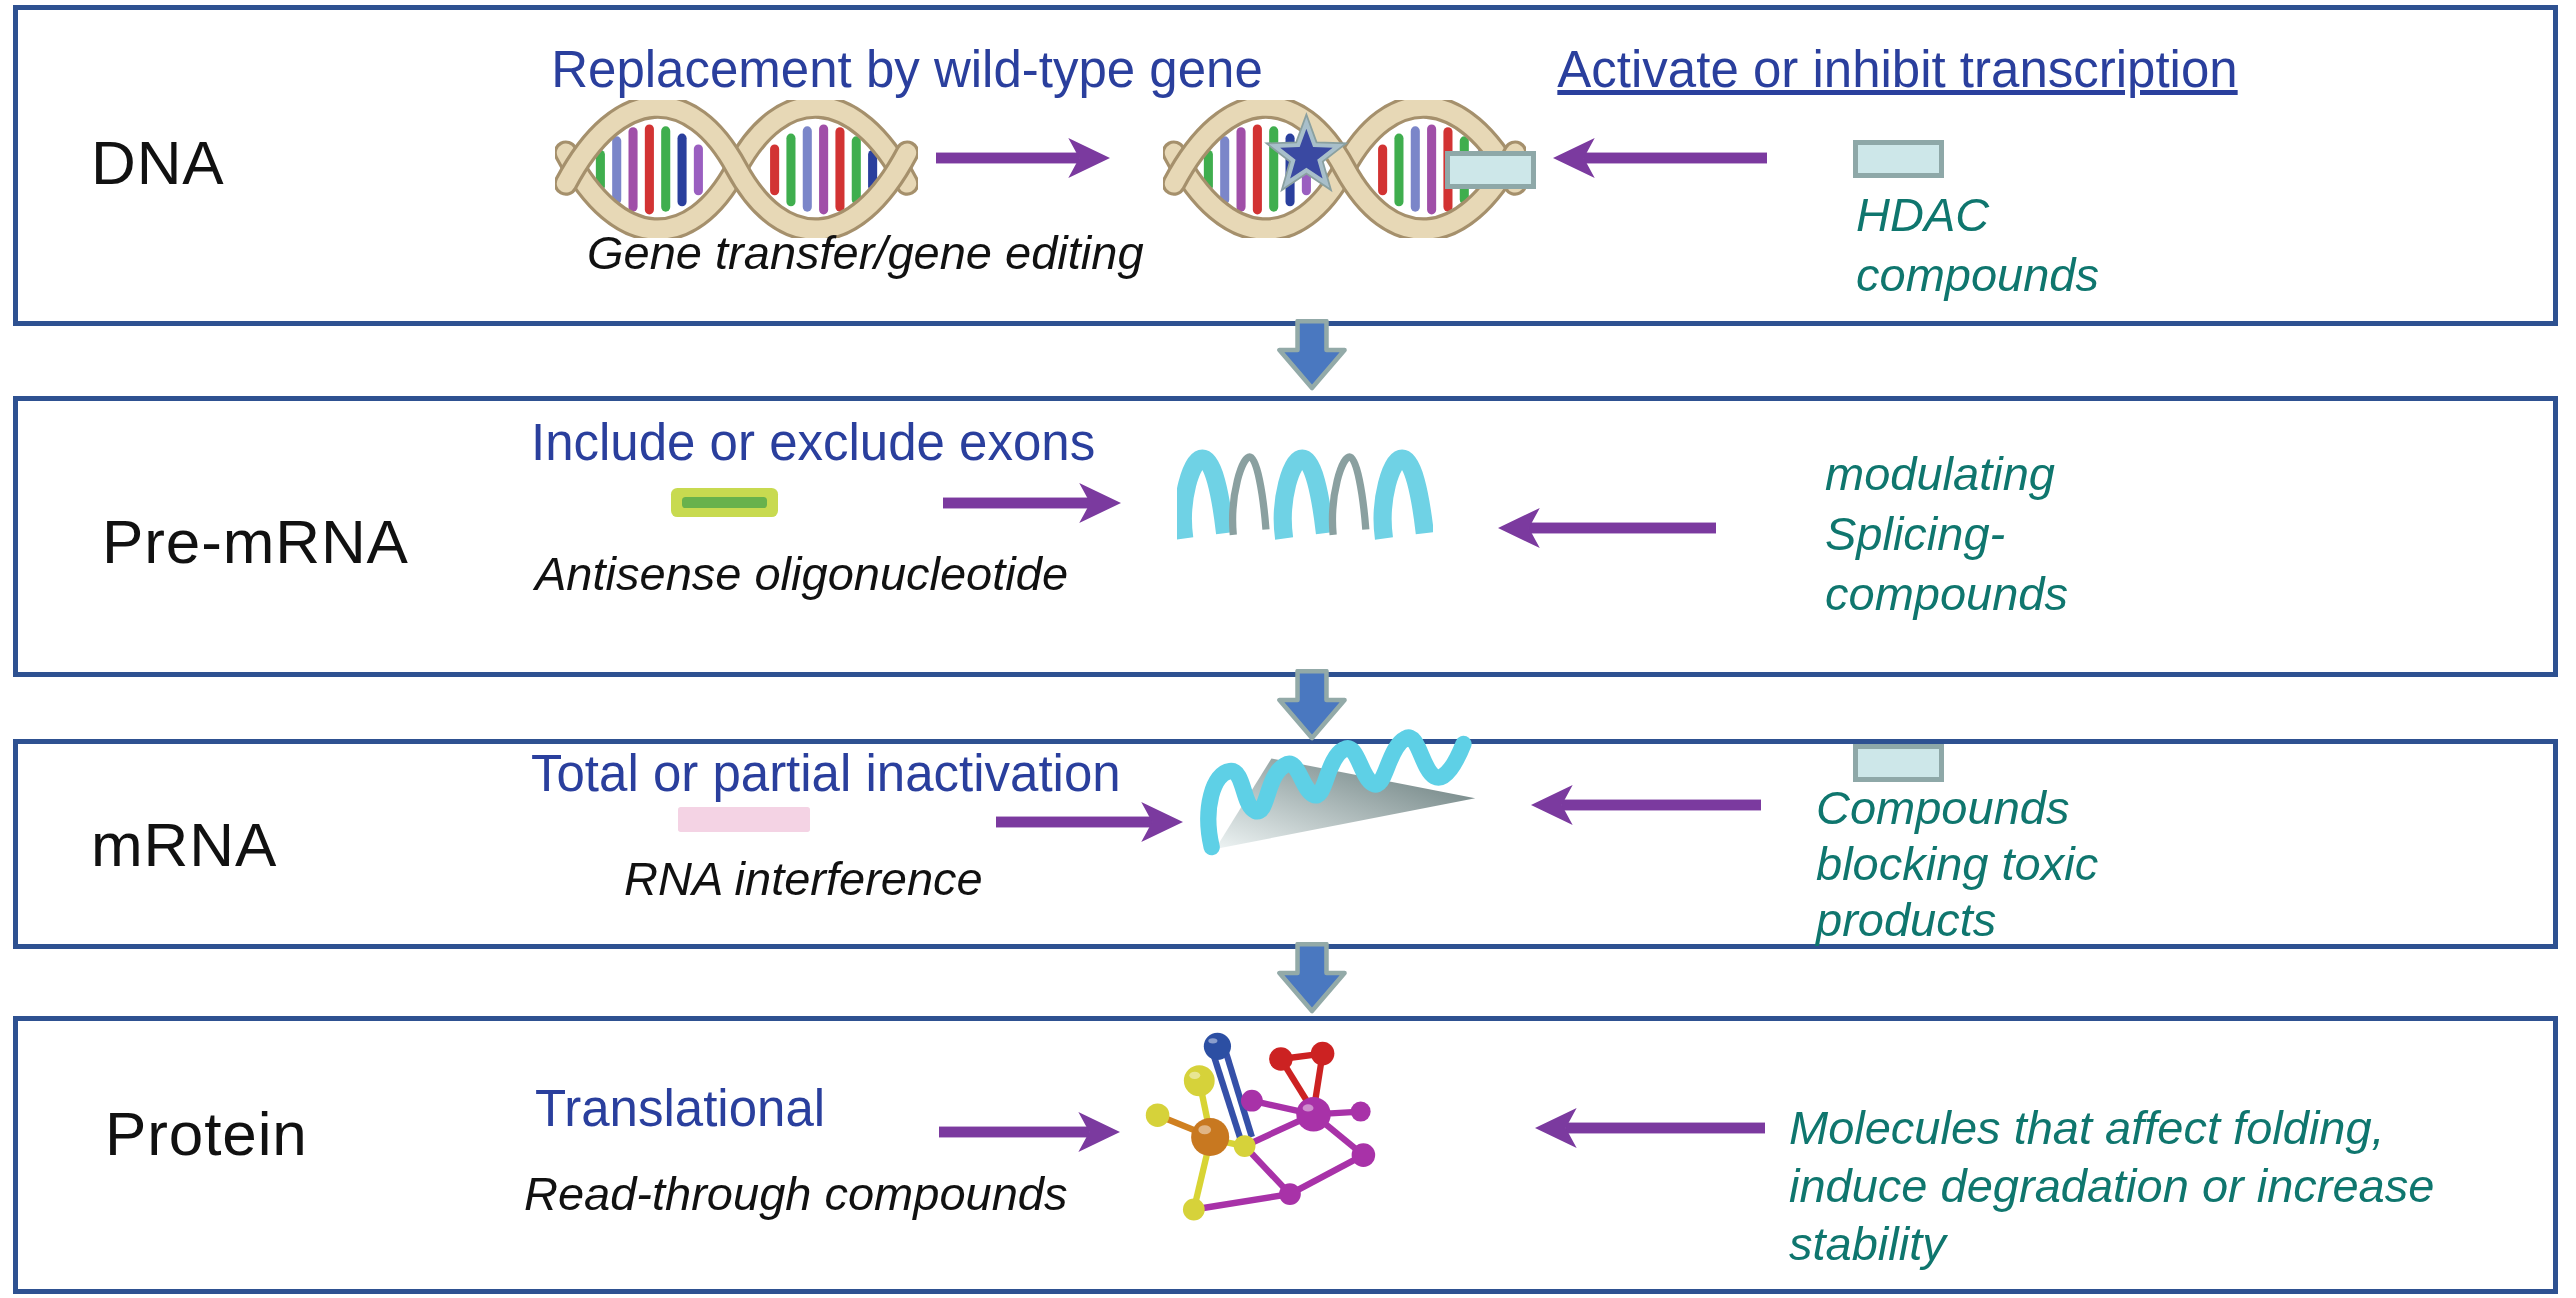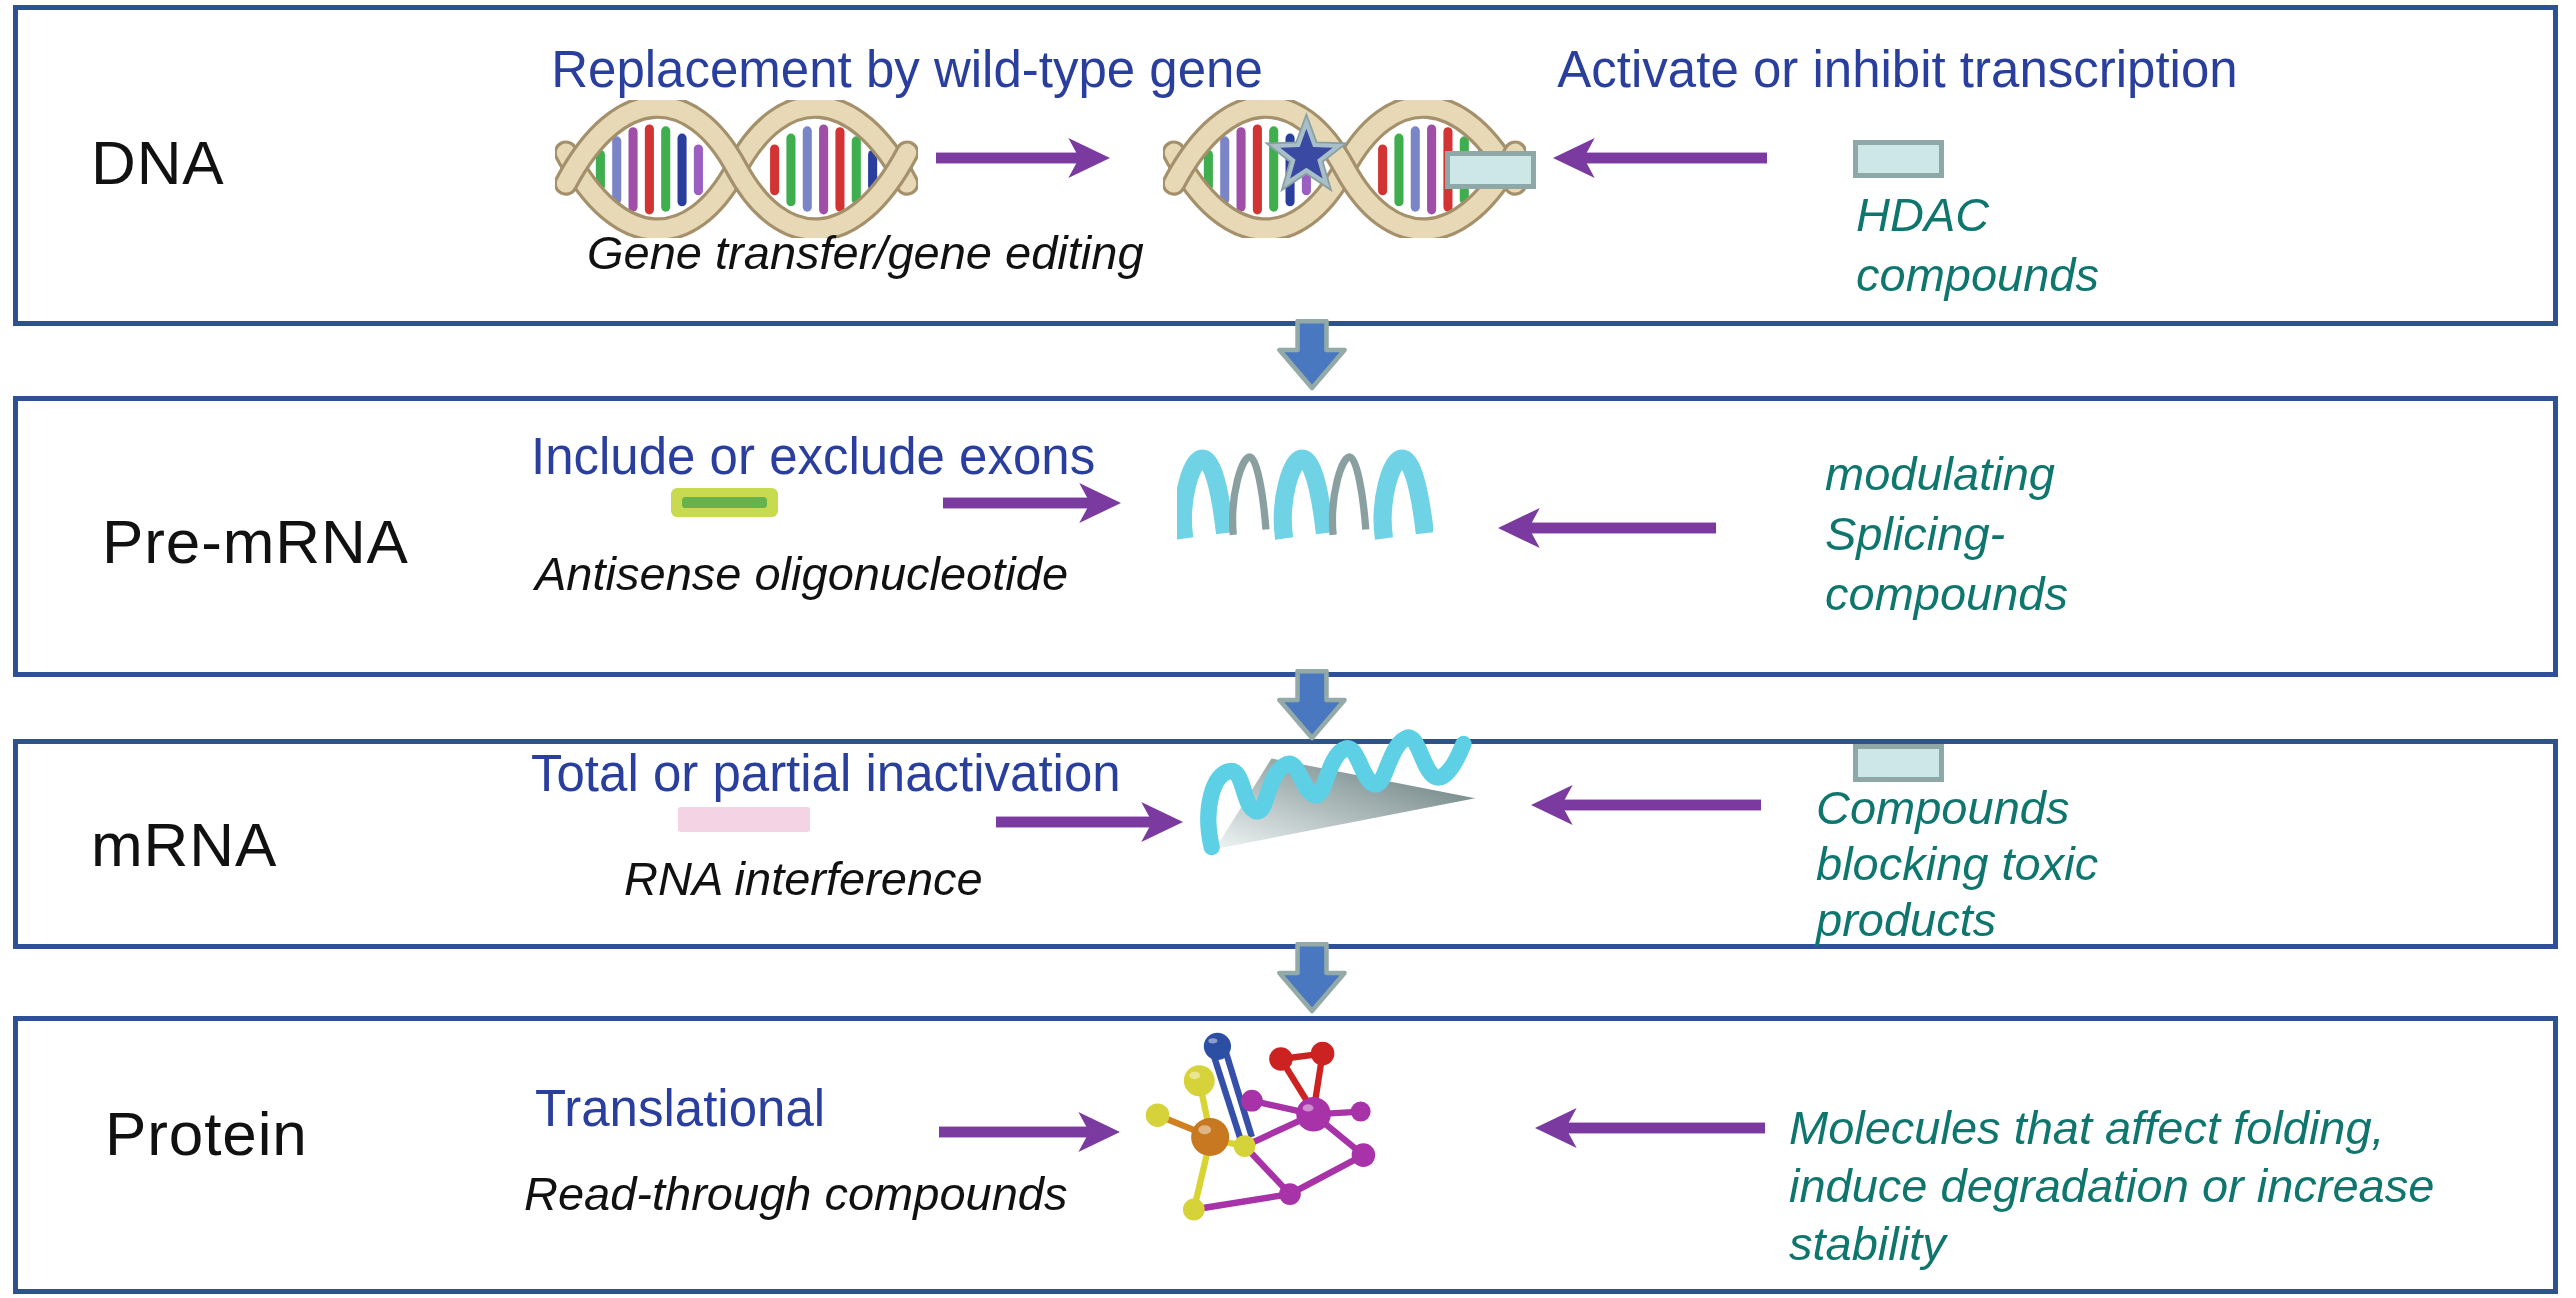--- a/index.html
+++ b/index.html
@@ -35,21 +35,21 @@
   </svg>
   <svg class="abs" style="left:1274px;top:669px;" width="76" height="73" viewBox="0 0 84 80">
     <polygon points="26,2 58,2 58,34 78,34 42,76 6,34 26,34" fill="#4a78c0" stroke="#93aaa8" stroke-width="5" stroke-linejoin="round"></polygon>
   </svg>
   <svg class="abs" style="left:1274px;top:942px;" width="76" height="73" viewBox="0 0 84 80">
     <polygon points="26,2 58,2 58,34 78,34 42,76 6,34 26,34" fill="#4a78c0" stroke="#93aaa8" stroke-width="5" stroke-linejoin="round"></polygon>
   </svg>
 
   <div class="abs rowlabel" style="left:91px;top:127px;">DNA</div>
   <div class="abs heading" style="left:508px;top:40px;width:798px;text-align:center;">Replacement by wild-type gene</div>
-  <div class="abs heading" style="left:1553px;top:40px;width:689px;text-align:center;">Activate or inhibit transcription</div>
+  <div class="abs heading" style="left:1553px;top:40px;width:689px;text-align:center;text-decoration:underline;">Activate or inhibit transcription</div>
 
   <svg class="abs" style="left:555px;top:100px;" width="363" height="138" viewBox="0 0 400 152">
     <g stroke-linecap="round">
       <line x1="50" y1="60" x2="50" y2="95" stroke="#3fae4e" stroke-width="10"></line>
       <line x1="68" y1="45" x2="68" y2="110" stroke="#7b86c9" stroke-width="10"></line>
       <line x1="86" y1="35" x2="86" y2="118" stroke="#a04fa8" stroke-width="10"></line>
       <line x1="104" y1="32" x2="104" y2="121" stroke="#d23333" stroke-width="10"></line>
       <line x1="122" y1="34" x2="122" y2="118" stroke="#3fae4e" stroke-width="10"></line>
       <line x1="140" y1="42" x2="140" y2="112" stroke="#2a3f9d" stroke-width="10"></line>
       <line x1="158" y1="54" x2="158" y2="100" stroke="#9a5fc0" stroke-width="10"></line>
@@ -106,21 +106,21 @@
   </svg>
 
   <div class="tag" style="left:1853px;top:140px;"></div>
   <div class="abs caption" style="left:587px;top:225px;">Gene transfer/gene editing</div>
   <div class="abs" style="left:1856px;top:185px;">
     <div class="capline">HDAC</div>
     <div class="capline">compounds</div>
   </div>
 
   <div class="abs rowlabel" style="left:102px;top:506px;">Pre-mRNA</div>
-  <div class="abs heading" style="left:531px;top:413px;margin-top:14px;">Include or exclude exons</div>
+  <div class="abs heading" style="left:531px;top:413px;">Include or exclude exons</div>
 
   <div class="exonbar" style="left:671px;top:488px;">
     <div class="inner"></div>
   </div>
 
   <svg class="abs" style="left:943px;top:483px;" width="178" height="40" viewBox="0 0 196 44">
     <rect x="0" y="16" width="162" height="12" fill="#7b3a9f"></rect>
     <polygon points="150,0 196,22 150,44 162,22" fill="#7b3a9f"></polygon>
   </svg>
 

